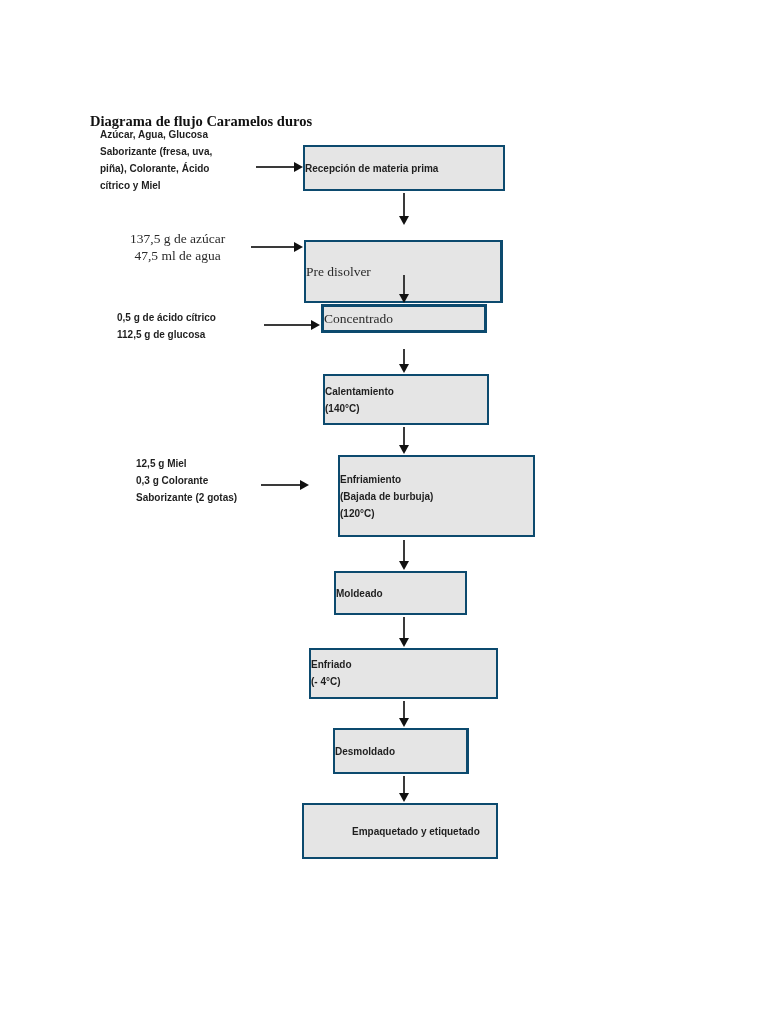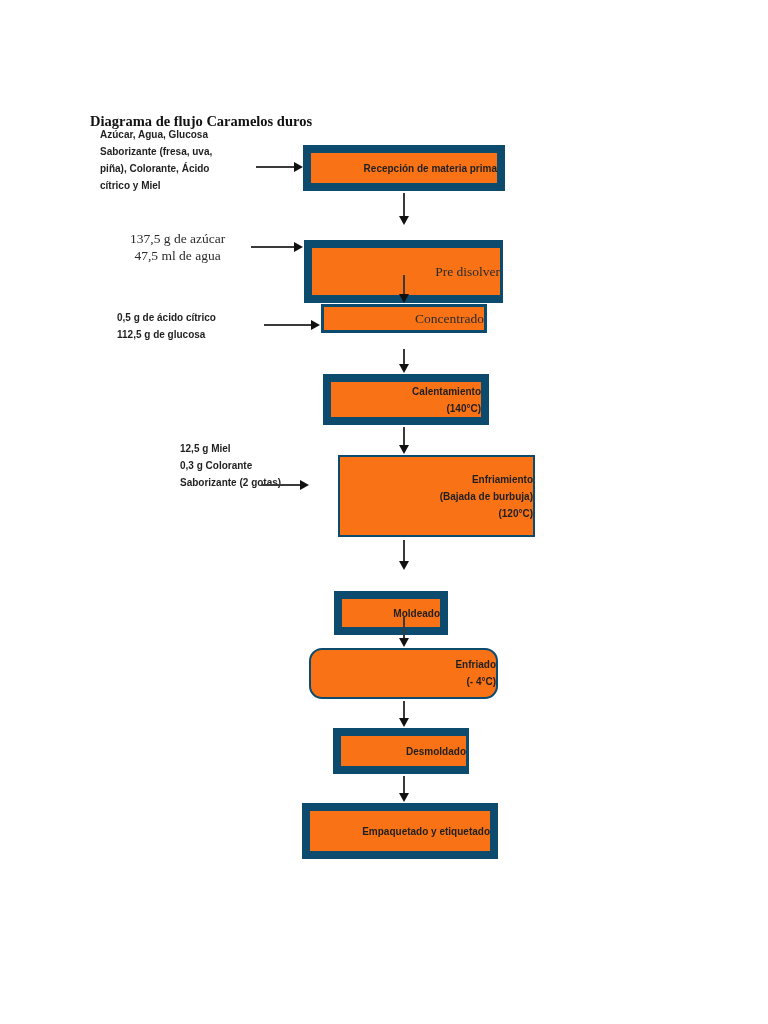--- a/index.html
+++ b/index.html
@@ -23,26 +23,26 @@
     font-family: "Liberation Serif", serif;
     font-weight: bold;
     font-size: 14.5px;
     color: #111;
     white-space: nowrap;
     margin-top: 32px;
   }
   
   .box {
     position: absolute;
-    background: #f97316;
-    border: 8px solid #0c4a6e;
+    background: #e5e5e5;
+    border: 2px solid #0c4a6e;
     box-sizing: border-box;
     display: flex;
     flex-direction: column;
-    align-items: flex-end;
+    align-items: flex-start;
     justify-content: center;
     text-align: center;
     line-height: 17px;
   }
   .box.thick { border-width: 3px; }
   .box.top-align { justify-content: flex-start; padding-top: 6px; }
   .sans-bold {
     font-family: "Liberation Sans", sans-serif;
     font-weight: bold;
     font-size: 10px;
@@ -117,21 +117,21 @@
   <div class="input-label serif-reg" style="left:130px; top:231px;text-align:center;">
     <div>137,5 g de azúcar</div>
     <div>47,5 ml de agua</div>
   </div>
 
   <div class="input-label sans-bold" style="left:117px; top:309px;">
     <div>0,5 g de ácido cítrico</div>
     <div>112,5 g de glucosa</div>
   </div>
 
-  <div class="input-label sans-bold" style="left:136px; top:440px;margin-left:44px;">
+  <div class="input-label sans-bold" style="left:136px; top:455px;">
     <div>12,5 g Miel</div>
     <div>0,3 g Colorante</div>
     <div>Saborizante (2 gotas)</div>
   </div>
 
   <div class="arrow-h" style="left:256px; top:161px; width:47px;">
     <div class="shaft"></div>
       <div class="head"></div>
   </div>
   <div class="arrow-h" style="left:251px; top:241px; width:52px;">
@@ -163,25 +163,25 @@
     <div>Calentamiento</div>
     <div>(140°C)</div>
   </div>
 
   <div class="box sans-bold" style="left:310px; top:455px; width:197px; height:82px; border-width:2.5px;margin-left:28px;">
     <div>Enfriamiento</div>
     <div>(Bajada de burbuja)</div>
     <div>(120°C)</div>
   </div>
 
-  <div class="box sans-bold" style="left:334px; top:571px; width:114px; height:44px;margin-top:20px;">
+  <div class="box sans-bold" style="left:334px; top:571px; width:133px; height:44px;">
     <div>Moldeado</div>
   </div>
 
-  <div class="box sans-bold top-align" style="left:309px; top:648px; width:189px; height:51px; border-width:2.5px;border-radius:13px;">
+  <div class="box sans-bold top-align" style="left:309px; top:648px; width:189px; height:51px; border-width:2.5px;">
     <div>Enfriado</div>
     <div>(- 4°C)</div>
   </div>
 
   <div class="box sans-bold" style="left:333px; top:728px; width:136px; height:46px; border-right-width:3px;">
     <div>Desmoldado</div>
   </div>
 
   <div class="box sans-bold" style="left:302px; top:803px; width:196px; height:56px;padding-left:48px;">
     <div>Empaquetado y etiquetado</div>

